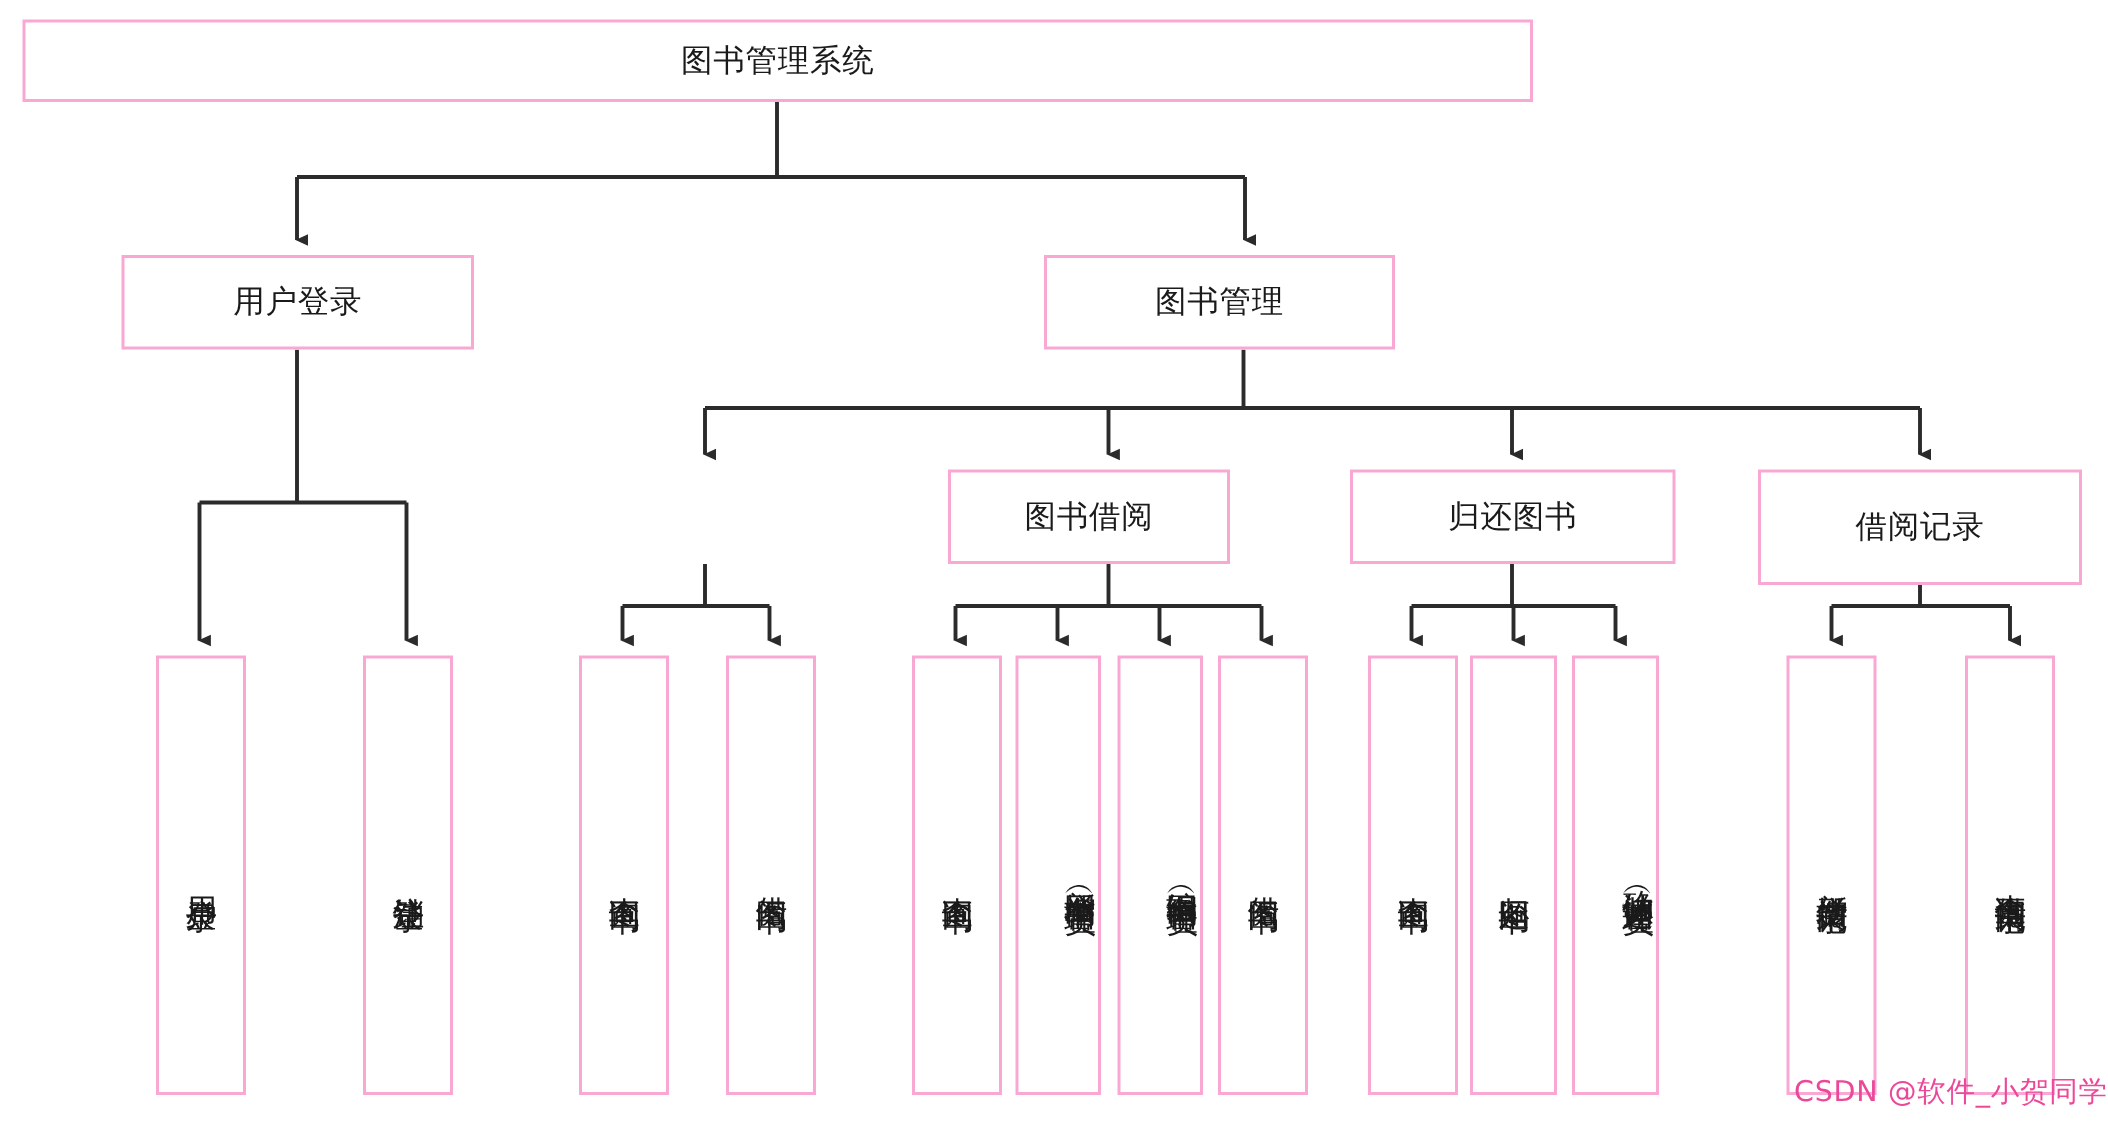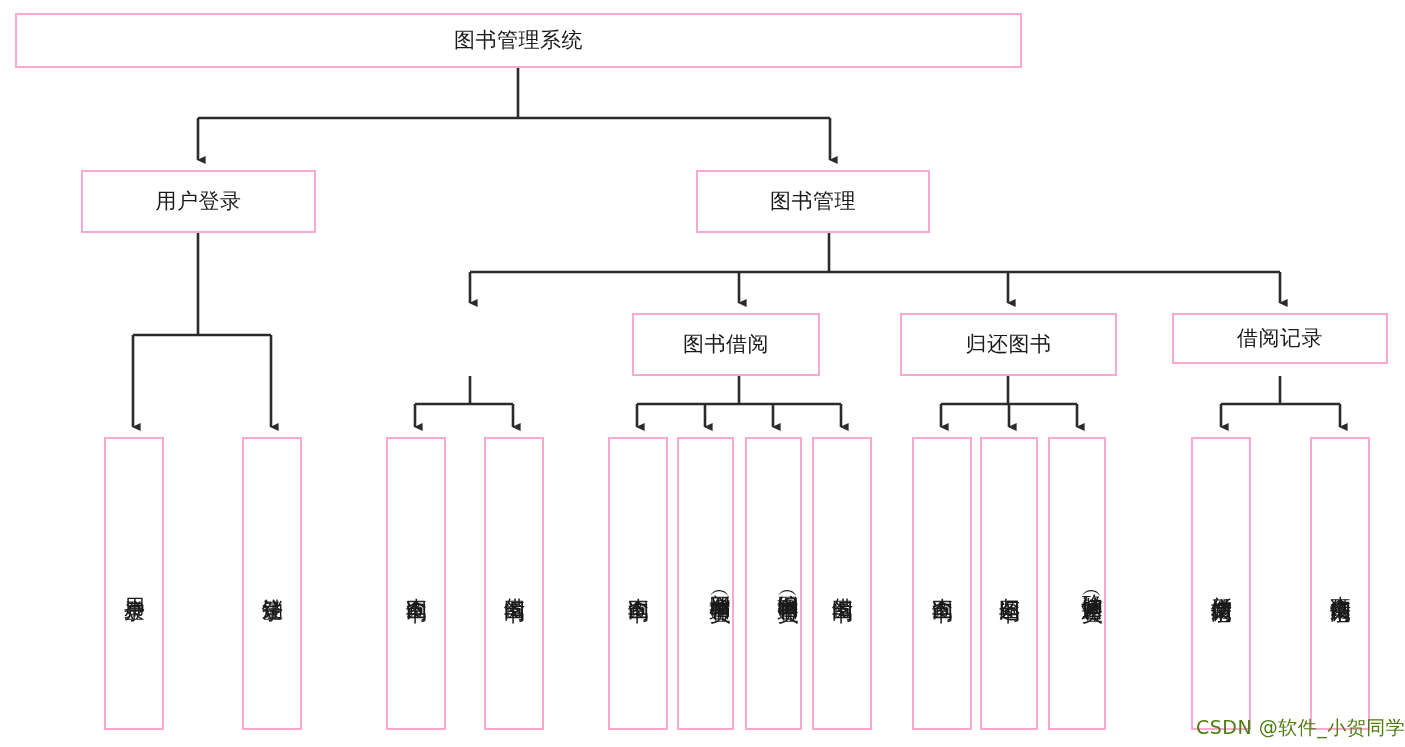--- a/index.html
+++ b/index.html
@@ -53,21 +53,21 @@
   .node .lbl {
     display: block;
   }
   .node.vert .lbl {
     writing-mode: vertical-rl;
     text-orientation: upright;
     white-space: nowrap;
   }
   #watermark {
     position: absolute;
-    color: #4d7c0f;
+    color: #ec4899;
     font-size: 19px;
     letter-spacing: 0.5px;
     white-space: nowrap;
     user-select: none;
   }
 </style>
 </head>
 <body>
 
 <div id="canvas">
@@ -133,21 +133,21 @@
   <div class="node horiz" style="left:696px; top:170px; width:234px; height:63px;">
     <span class="lbl">图书管理</span>
   </div>
 
   <div class="node horiz" style="left:632px; top:313px; width:188px; height:63px;">
     <span class="lbl">图书借阅</span>
   </div>
   <div class="node horiz" style="left:900px; top:313px; width:217px; height:63px;">
     <span class="lbl">归还图书</span>
   </div>
-  <div class="node horiz" style="left:1172px; top:313px; width:216px; height:51px;">
+  <div class="node horiz" style="left:1172px; top:313px; width:216px; height:77px;">
     <span class="lbl">借阅记录</span>
   </div>
 
   <div class="node vert" style="left:104px; top:437px; width:60px; height:293px;">
     <span class="lbl">用户登录</span>
   </div>
   <div class="node vert" style="left:242px; top:437px; width:60px; height:293px;">
     <span class="lbl">注销登录</span>
   </div>
 

